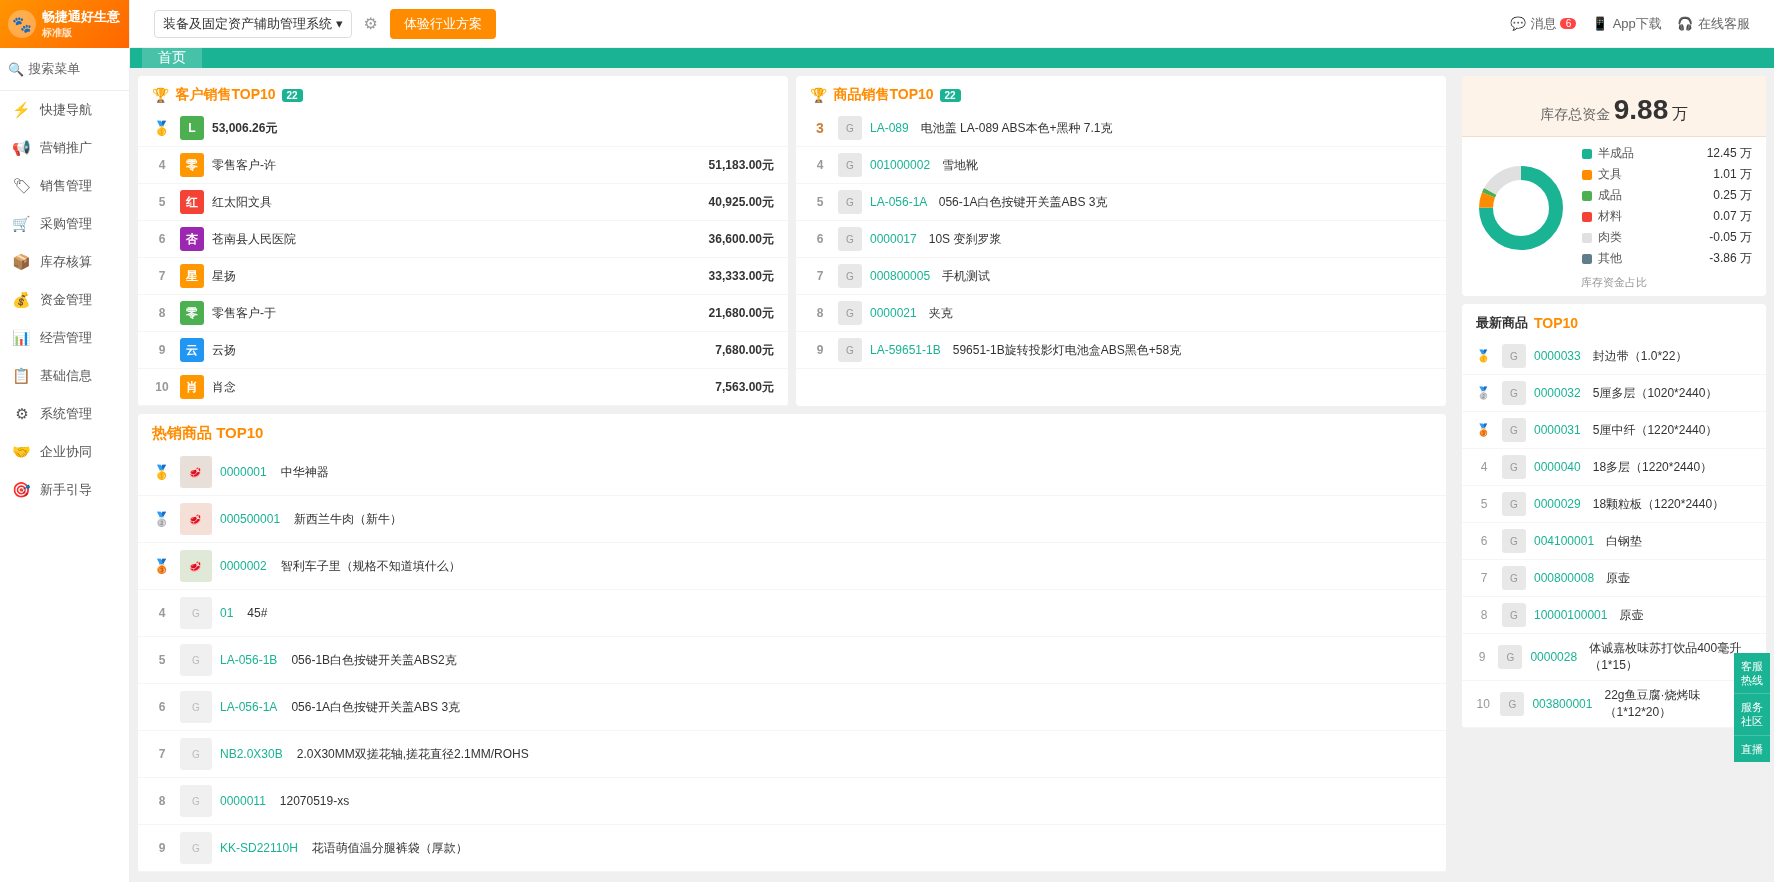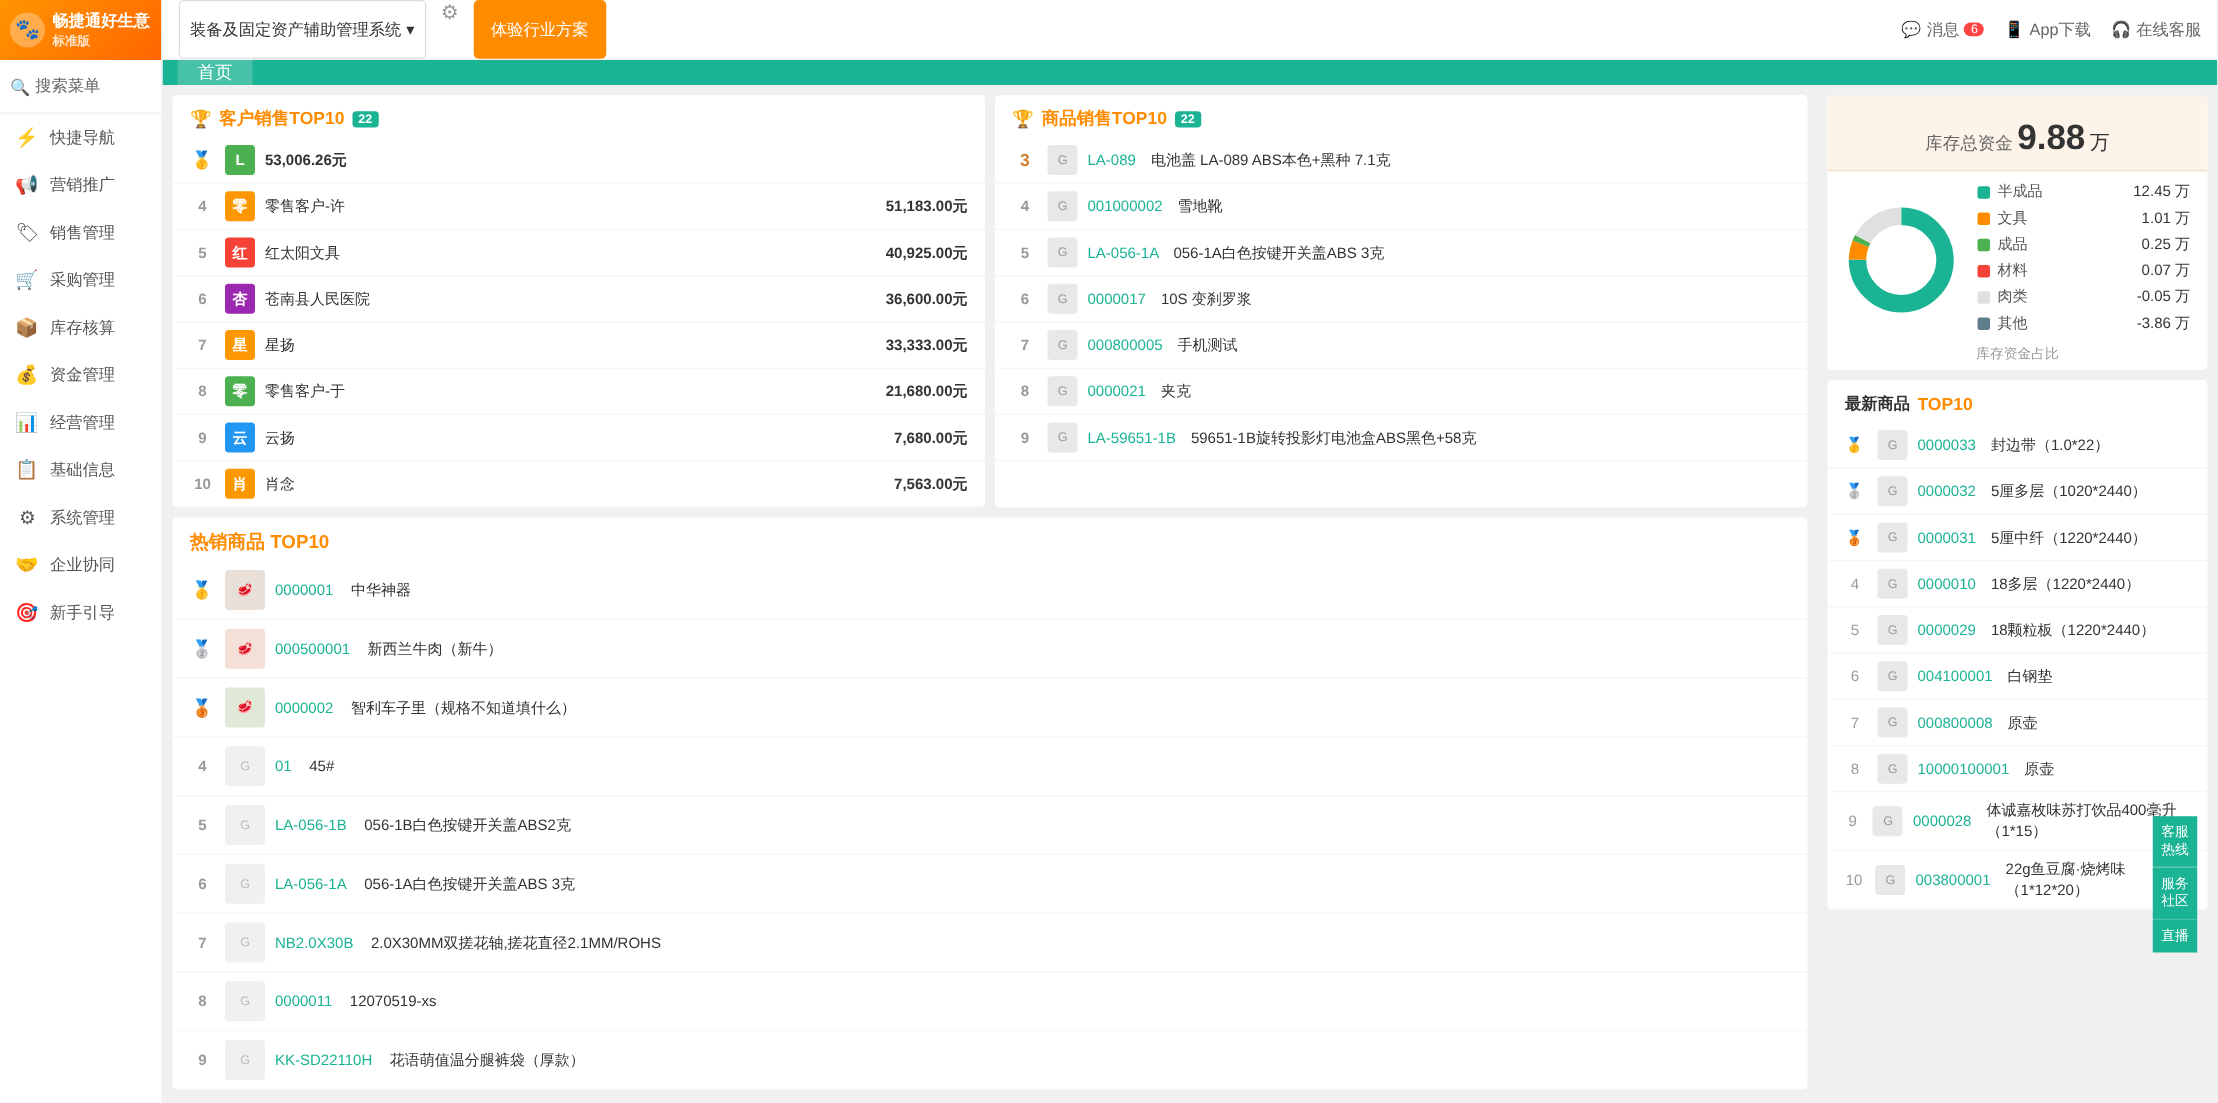--- a/index.html
+++ b/index.html
@@ -69,21 +69,22 @@
       flex: 1;
       display: flex;
       flex-direction: column;
       overflow: hidden;
     }
     .topbar {
       background: #fff;
       border-bottom: 1px solid #eee;
       height: 48px;
       display: flex;
-      padding: 0 13px;
+      align-items: center;
+      padding: 0 24px;
       gap: 12px;
     }
     .topbar-system-select {
       display: flex;
       align-items: center;
       gap: 4px;
       border: 1px solid #ddd;
       border-radius: 4px;
       padding: 4px 8px;
       font-size: 13px;
@@ -333,21 +334,21 @@
     .top-section {
       display: flex;
       gap: 8px;
     }
     .customer-card { flex: 1; }
     .goods-card { flex: 1; }
 
     
     .float-service {
       position: fixed;
-      right: 16px;
+      right: 4px;
       bottom: 120px;
       display: flex;
       flex-direction: column;
       z-index: 100;
       margin-left: 28px;
     }
     .float-btn {
       background: #1ab394;
       color: #fff;
       width: 36px;
@@ -720,21 +721,21 @@
           </div>
           <div class="new-product-row">
             <div class="np-rank top3">🥉</div>
             <div class="np-icon">G</div>
             <span class="np-code">0000031</span>
             <span class="np-name">5厘中纤（1220*2440）</span>
           </div>
           <div class="new-product-row">
             <div class="np-rank">4</div>
             <div class="np-icon">G</div>
-            <span class="np-code">0000010</span>
+            <span class="np-code">0000040</span>
             <span class="np-name">18多层（1220*2440）</span>
           </div>
           <div class="new-product-row">
             <div class="np-rank">5</div>
             <div class="np-icon">G</div>
             <span class="np-code">0000029</span>
             <span class="np-name">18颗粒板（1220*2440）</span>
           </div>
           <div class="new-product-row">
             <div class="np-rank">6</div>

